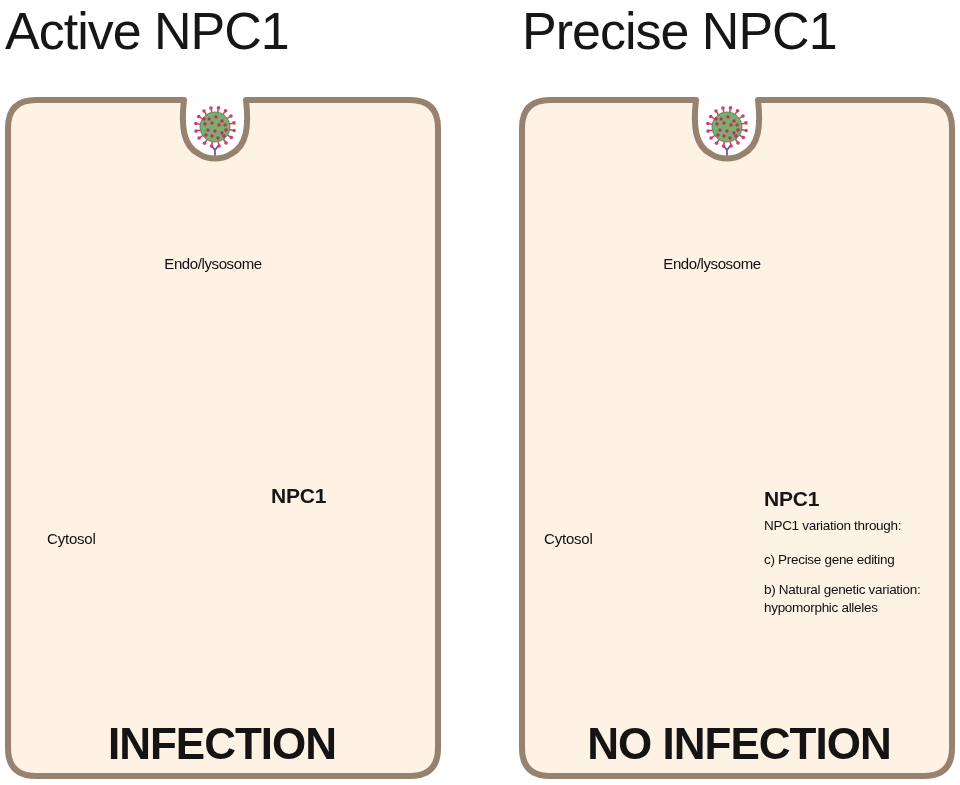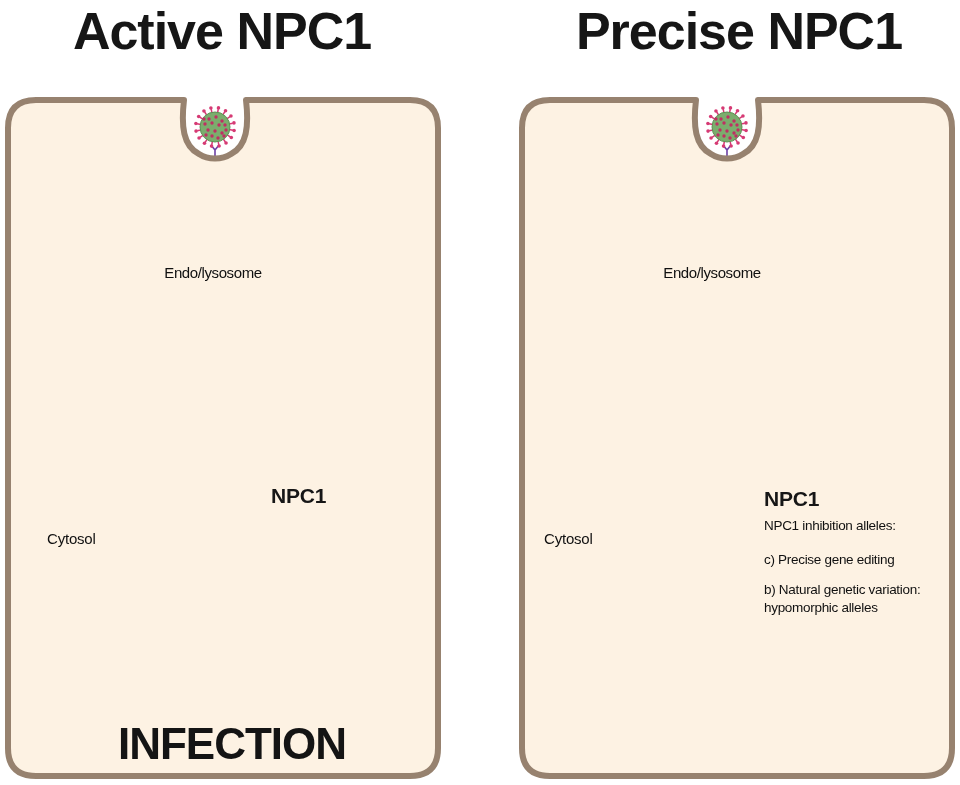--- a/index.html
+++ b/index.html
@@ -1,22 +1,22 @@
 <!DOCTYPE html>
 <html><head>
 <meta charset="utf-8">
 <style>
   html,body{margin:0;padding:0;background:#fff;}
   .stage{position:relative;width:960px;height:785px;background:#fff;overflow:hidden;
          font-family:"Liberation Sans",sans-serif;}
   .stage svg{position:absolute;left:0;top:0;}
   .ovl{position:absolute;white-space:nowrap;color:#161616;}
-  .title{top:0px;width:434px;text-align:center;font-size:52px;line-height:62px;
-         font-weight:700;letter-spacing:-1px;}
-  .endo-label{top:264px;width:160px;text-align:center;font-size:15px;letter-spacing:-0.4px;color:#101010;}
+  .title{top:0px;width:434px;font-size:52px;line-height:62px;
+         font-weight:400;letter-spacing:-1px;}
+  .endo-label{top:255px;width:160px;text-align:center;font-size:15px;letter-spacing:-0.4px;color:#101010;}
   .npc1-label{font-size:21px;font-weight:600;letter-spacing:-0.2px;}
   .cytosol{top:530px;font-size:15px;letter-spacing:-0.2px;color:#101010;}
   .outcome{top:719px;width:434px;text-align:center;font-size:44px;line-height:50px;
            font-weight:700;letter-spacing:-1px;color:#141414;}
   .inhib{left:764px;top:517px;width:196px;font-size:13.5px;line-height:18px;
          letter-spacing:-0.3px;color:#101010;}
   .inhib-head{margin:0 0 16px 0;}
   .inhib-para{margin:0 0 12px 0;}
   .inhib div{white-space:nowrap;}
 </style>
@@ -698,24 +698,25 @@
 
   <div class="ovl endo-label" style="left:133px;">Endo/lysosome</div>
   <div class="ovl endo-label" style="left:632px;">Endo/lysosome</div>
 
   <div class="ovl npc1-label" style="left:271px;top:484px;">NPC1</div>
   <div class="ovl npc1-label" style="left:764px;top:487px;">NPC1</div>
 
   <div class="ovl cytosol" style="left:47px;">Cytosol</div>
   <div class="ovl cytosol" style="left:544px;">Cytosol</div>
 
-  <div class="ovl outcome" style="left:15px;">INFECTION</div>
+  <div class="ovl outcome" style="left:5px;">INFECTION</div>
+  <div class="ovl outcome" style="left:522px;">NO INFECTION</div>
 
   <div class="ovl inhib">
-    <div class="inhib-head">NPC1 inhibition alleles:</div>
+    <div class="inhib-head">NPC1 variation through:</div>
     <div class="inhib-para">
     </div>
     <div class="inhib-para">
       <div>c) Precise gene editing</div>
     </div>
     <div class="inhib-para">
       <div>b) Natural genetic variation:</div>
       <div>hypomorphic alleles</div>
     </div>
   </div>

